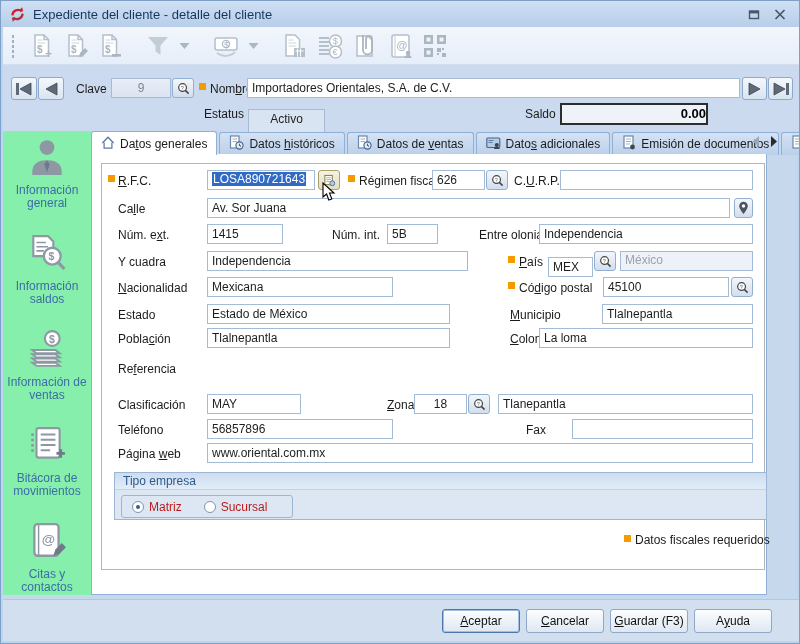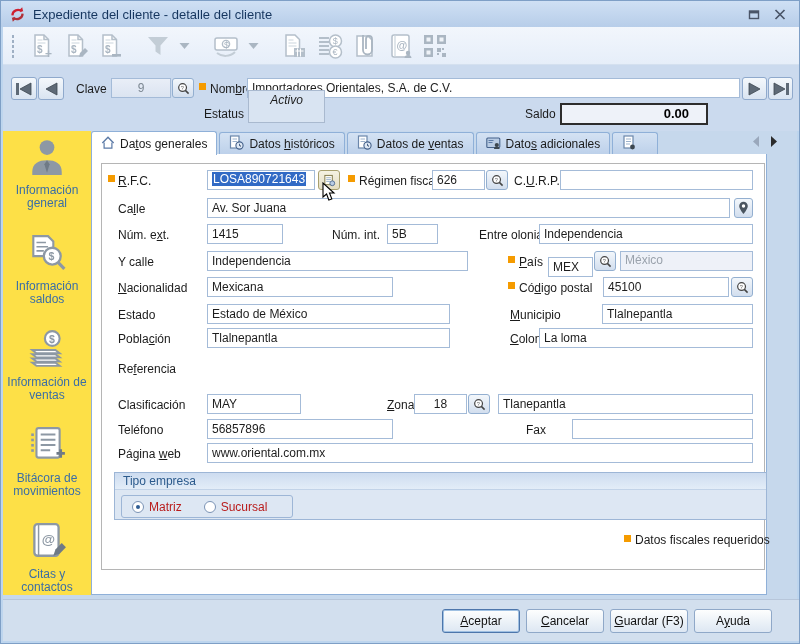--- a/index.html
+++ b/index.html
@@ -31,26 +31,26 @@
   .navbtn { position:absolute; width:26px; height:23px; border:1px solid #8fa9cc; border-radius:3px;
     background:linear-gradient(#f4f8fc,#d9e4f1); display:flex; align-items:center; justify-content:center; }
   .hlbl { position:absolute; font-size:12px; color:#1b1b1b; white-space:nowrap; }
   .fld { position:absolute; border:1px solid #a4bbd8; background:#fff; font-family:"Liberation Sans",sans-serif;
     font-size:12px; color:#1d1d1d; padding:1px 4px; height:20px; }
   .disabled-fld { background:linear-gradient(#e9eef7,#dbe4f1); color:#7c8792; text-align:center; }
   .magbtn { position:absolute; width:22px; height:20px; border:1px solid #93afd0; border-radius:3px;
     background:linear-gradient(#f3f7fb,#d2deee); display:flex; align-items:center; justify-content:center; }
   .req { position:absolute; width:7px; height:7px; background:#f59b00; }
   .saldo-box { position:absolute; border:2px solid #2d2d2d; background:#eef2f9; font-size:13px; font-weight:bold;
-    text-align:right; padding:1px 17px; color:#000; }
+    text-align:right; padding:1px 0; color:#000; }
   .estatus-box { position:absolute; border:1px solid #a9b9cf; background:#d9e4f2; font-size:12px;
     text-align:center; padding:2px 4px; color:#1d1d1d; }
 
   
-  .sidebar { position:absolute; left:2px; top:130px; width:88px; height:464px; background:#fde047;
+  .sidebar { position:absolute; left:2px; top:130px; width:88px; height:464px; background:#86efac;
     display:flex; flex-direction:column; align-items:center; padding-top:6px; }
   .side-item { width:86px; display:flex; flex-direction:column; align-items:center; margin-bottom:22px; cursor:default; }
   .side-item .slbl { font-size:12px; color:#3b6ea5; text-align:center; line-height:1.12; margin-top:3px; }
 
   
   .tabsbar { position:absolute; left:90px; top:130px; height:24px; display:flex; align-items:flex-end; }
   .tab { height:23px; display:flex; align-items:center; gap:5px; padding:0 9px;
     border:1px solid #8fb0d8; border-bottom:none; border-radius:3px 3px 0 0; margin-right:2px;
     background:linear-gradient(#d4e2f3,#bcd0ea); font-size:12px; color:#1b1b1b; white-space:nowrap; }
   .tab.active { background:#fff; height:24px; position:relative; z-index:3; }
@@ -254,21 +254,21 @@
           <path d="M2 1v12l11-6z" fill="#5e6a77" stroke="#3e4852" stroke-width="0.8"></path>
         </svg>
     </span>
     <span class="navbtn" style="left:765px;top:12px;width:25px;">
       <svg width="18" height="14" viewBox="0 0 18 14">
           <path d="M2 1v12l11-6z" fill="#5e6a77" stroke="#3e4852" stroke-width="0.8"></path>
           <rect x="14" y="1" width="3" height="12" fill="#5e6a77"></rect>
         </svg>
     </span>
     <span class="hlbl" style="left:201px;top:42px;">Estatus</span>
-    <span class="estatus-box" style="left:245px;top:25px;width:77px;height:33px;font-style:italic;">Activo</span>
+    <span class="estatus-box" style="left:245px;top:44px;width:77px;height:33px;">Activo</span>
     <span class="hlbl" style="left:522px;top:42px;">Saldo</span>
     <span class="saldo-box" style="left:557px;top:38px;width:148px;height:22px;">0.00</span>
   </div>
 
   <div class="sidebar">
     <div class="side-item">
       <span>
         <svg width="38" height="40" viewBox="0 0 36 38">
             <circle cx="18" cy="10" r="7" fill="#8d98a4"></circle>
             <path d="M4 33c0-8 6-11 14-11s14 3 14 11v3H4z" fill="#8d98a4"></path>
@@ -369,20 +369,30 @@
       <span>
         <svg width="15" height="14" viewBox="0 0 15 14">
             <rect x="0.8" y="2" width="13" height="9.5" rx="1" fill="#b9cce4" stroke="#44618a" stroke-width="1.1"></rect>
             <path d="M2.5 4.5h5M2.5 6.5h4" stroke="#5b7aa6" stroke-width="1"></path>
             <circle cx="10.8" cy="9" r="2.1" fill="#3c4750"></circle>
             <path d="M8 13c0-1.6 1.3-2.4 2.8-2.4s2.8.8 2.8 2.4z" fill="#3c4750"></path>
           </svg>
       </span>
       <span>Dato<u>s</u> adicionales</span>
     </div>
+    <div class="tab">
+      <span>
+        <svg width="14" height="15" viewBox="0 0 14 15">
+            <rect x="2" y="1" width="9" height="12" fill="#fff" stroke="#6b87ab" stroke-width="1.2"></rect>
+            <path d="M4 4h5M4 6.5h5M4 9h4" stroke="#9cb2cc" stroke-width="1"></path>
+            <circle cx="10.5" cy="12" r="2.4" fill="#3c4750"></circle>
+          </svg>
+      </span>
+      <span>Emisión de documentos</span>
+    </div>
     <div class="tab partial">
       <span>
         <svg width="14" height="15" viewBox="0 0 14 15">
             <rect x="2" y="1" width="9" height="12" fill="#fff" stroke="#6b87ab" stroke-width="1.2"></rect>
             <path d="M4 4h5M4 6.5h5M4 9h4" stroke="#9cb2cc" stroke-width="1"></path>
             <circle cx="10.5" cy="12" r="2.4" fill="#3c4750"></circle>
           </svg>
       </span>
     </div>
   </div>
@@ -440,21 +450,21 @@
         </svg>
     </span>
 
     <span class="lbl" style="left:16px;top:64px;">Núm. e<u>x</u>t.</span>
     <input class="fld" style="left: 105px; top: 60px; width: 76px;" value="1415">
     <span class="lbl" style="left:230px;top:64px;">Núm. int.</span>
     <input class="fld" style="left: 285px; top: 60px; width: 51px;" value="5B">
     <span class="lbl" style="left:377px;top:64px;">Entre olonia</span>
     <input class="fld" style="left: 437px; top: 60px; width: 214px;" value="Independencia">
 
-    <span class="lbl" style="left:16px;top:91px;">Y calle</span>
+    <span class="lbl" style="left:16px;top:91px;">Y cuadra</span>
     <input class="fld" style="left: 105px; top: 87px; width: 261px;" value="Independencia">
     <span class="req" style="left:406px;top:92px;"></span>
     <span class="lbl" style="left:417px;top:91px;"><u>P</u>aís</span>
     <input class="fld" style="left: 446px; top: 93px; width: 45px;" value="MEX">
     <span class="magbtn" style="left:492px;top:87px;">
       <svg width="13" height="13" viewBox="0 0 14 14">
           <circle cx="6" cy="6" r="4.2" fill="#fdfdfd" stroke="#444" stroke-width="1.3"></circle>
           <path d="M9 9l3.5 3.5" stroke="#444" stroke-width="1.6"></path>
           <text x="4" y="8.5" font-size="6" fill="#666">?</text>
         </svg>

